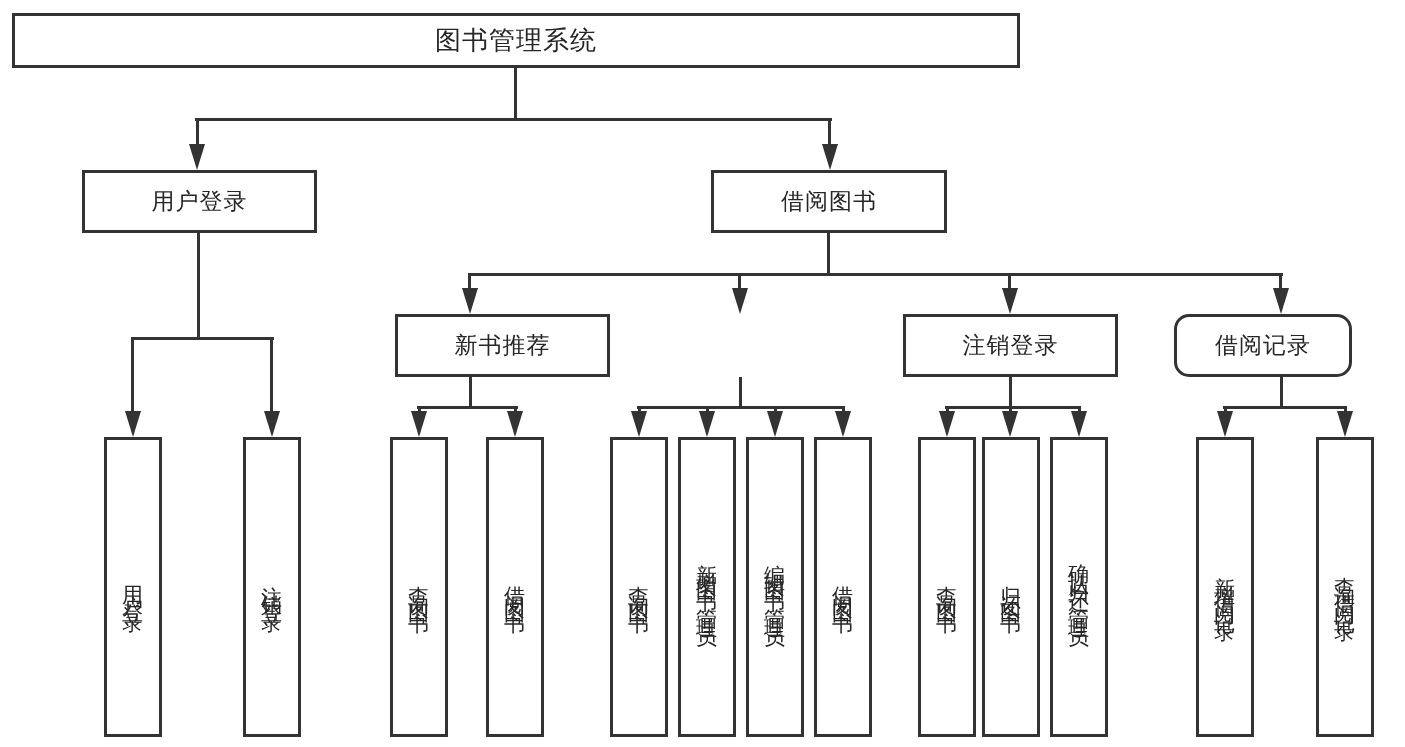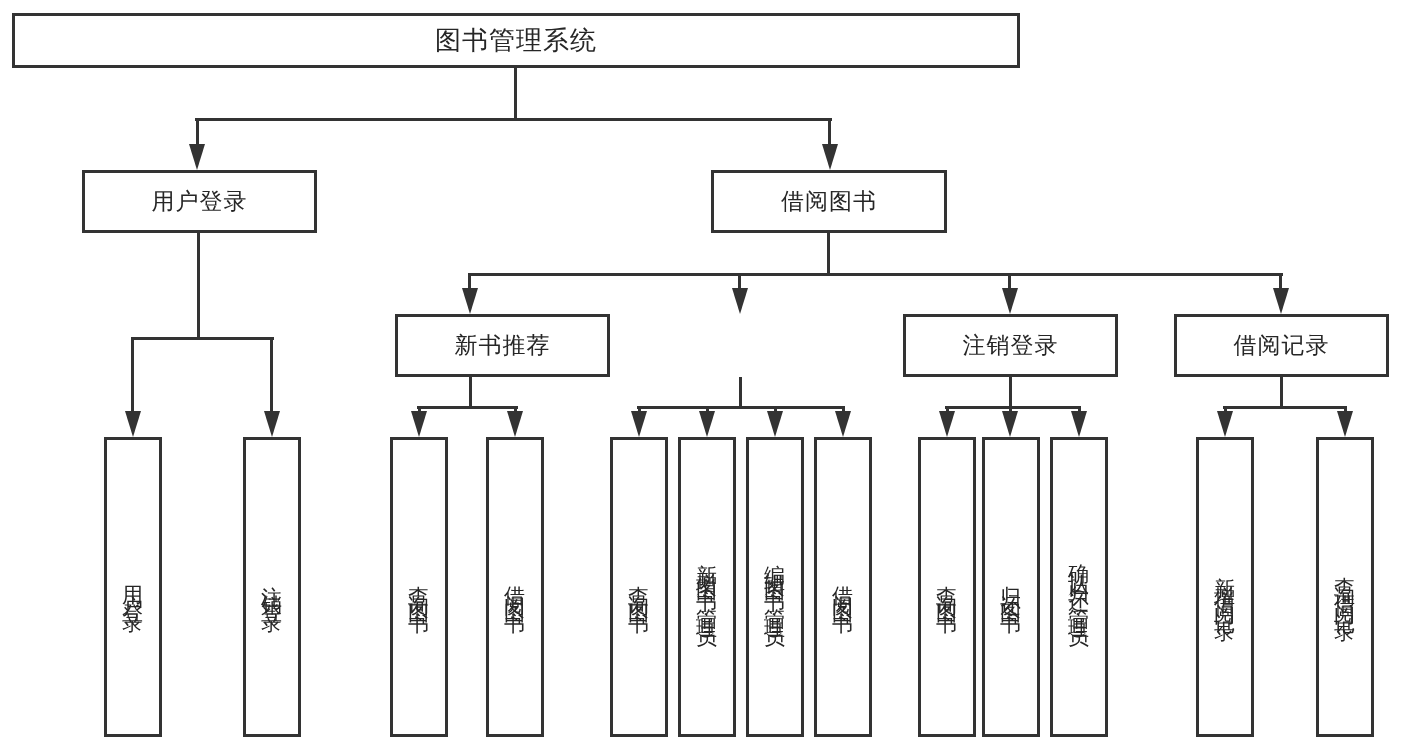--- a/index.html
+++ b/index.html
@@ -30,21 +30,21 @@
     font-size:23px;
     letter-spacing:1px;
     white-space:nowrap;
   }
   .n-root{left:12px;top:13px;width:1008px;height:55px;font-size:26px;}
   .n-l1a{left:82px;top:170px;width:235px;height:63px;}
   .n-l1b{left:711px;top:170px;width:236px;height:63px;}
   .n-l2a{left:363px;top:314px;width:215px;height:63px;margin-left:32px;}
   .n-l2b{left:633px;top:314px;width:215px;height:63px;}
   .n-l2c{left:903px;top:314px;width:215px;height:63px;}
-  .n-l2d{left:1174px;top:314px;width:215px;height:63px;}
+  .n-l2d{left:1174px;top:314px;width:178px;height:63px;border-radius:15px;}
   
   .leaf{
     position:absolute;
     top:437px;height:300px;width:58px;
     box-sizing:border-box;
     border:3px solid var(--line);
     background:#fff;
     display:flex;align-items:center;justify-content:center;
   }
   .vtext{

